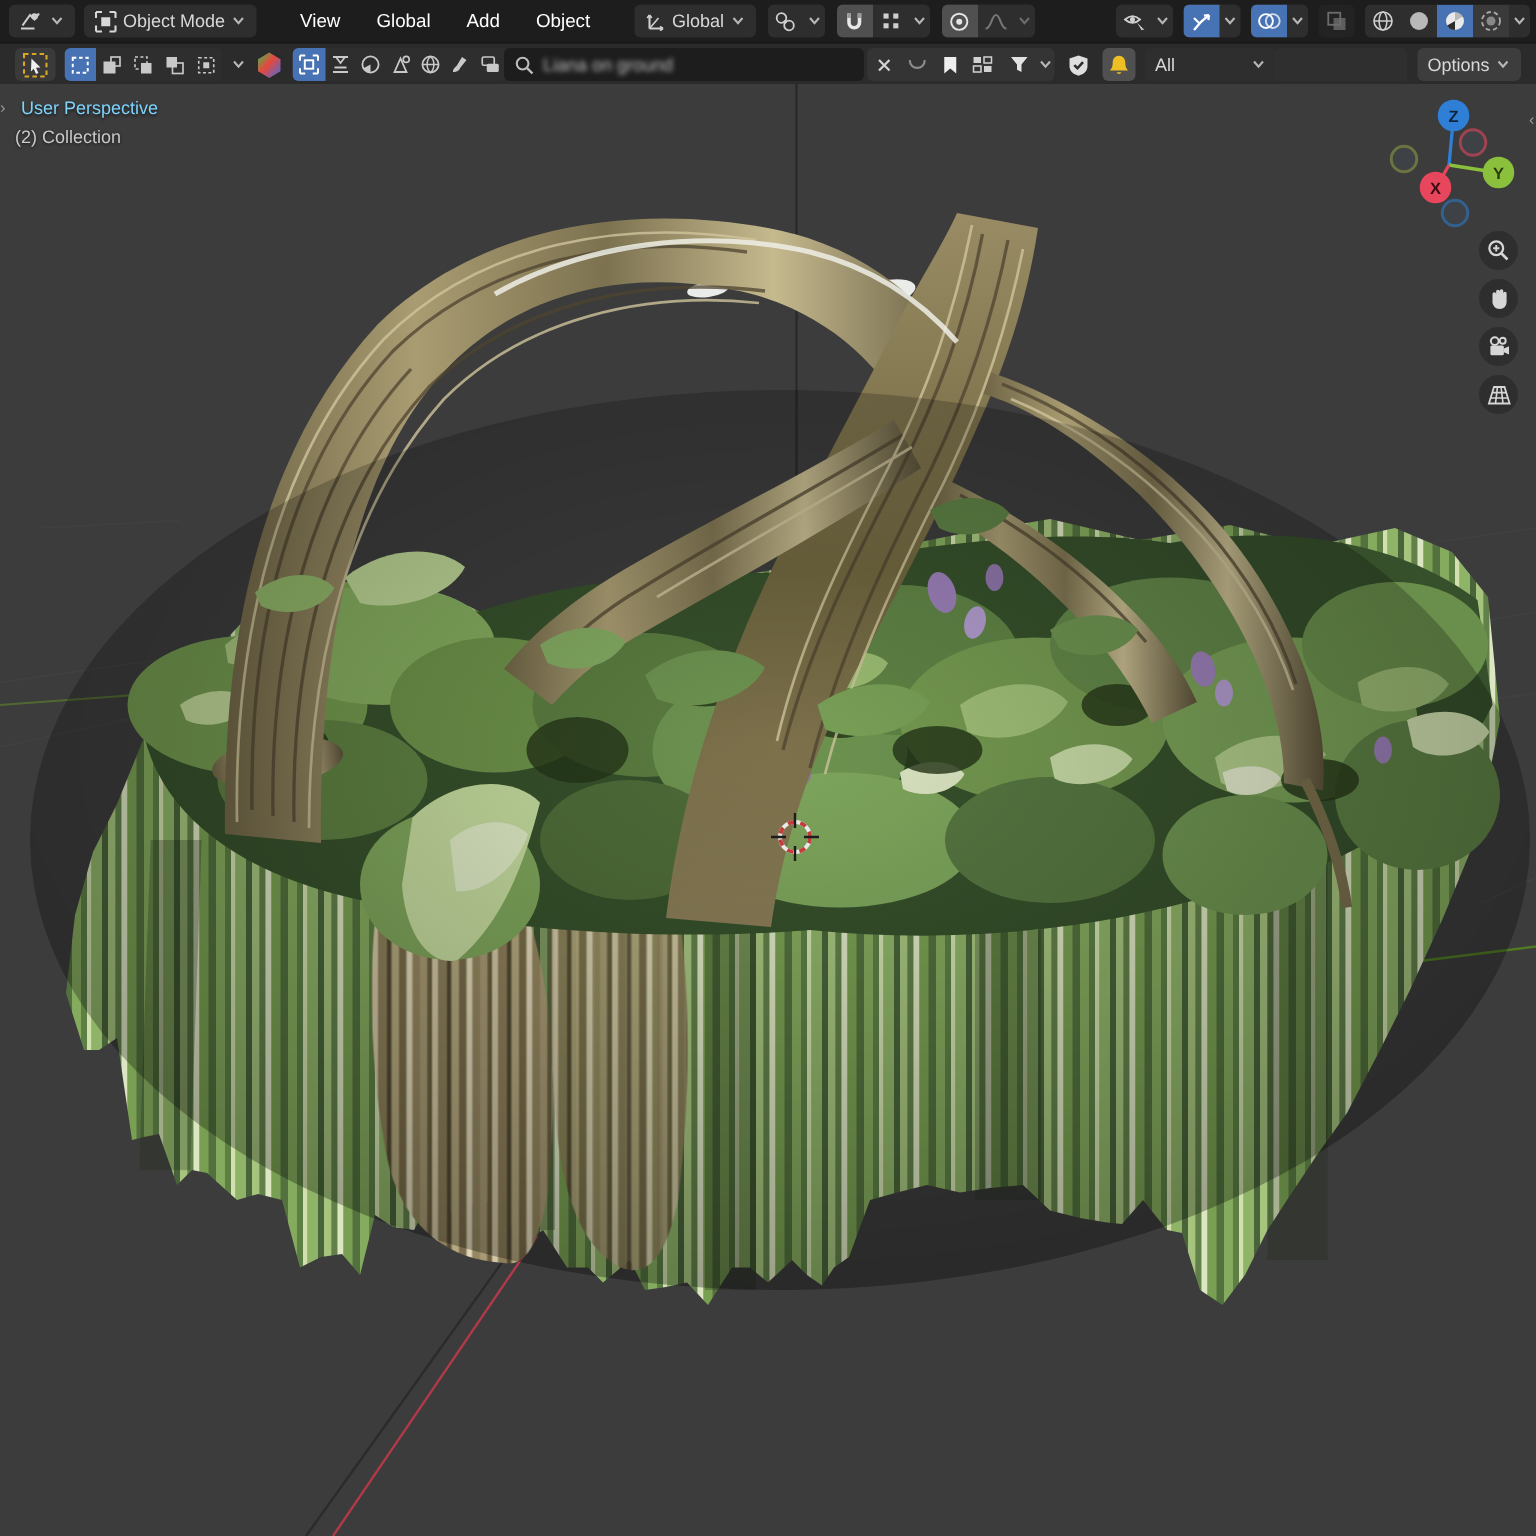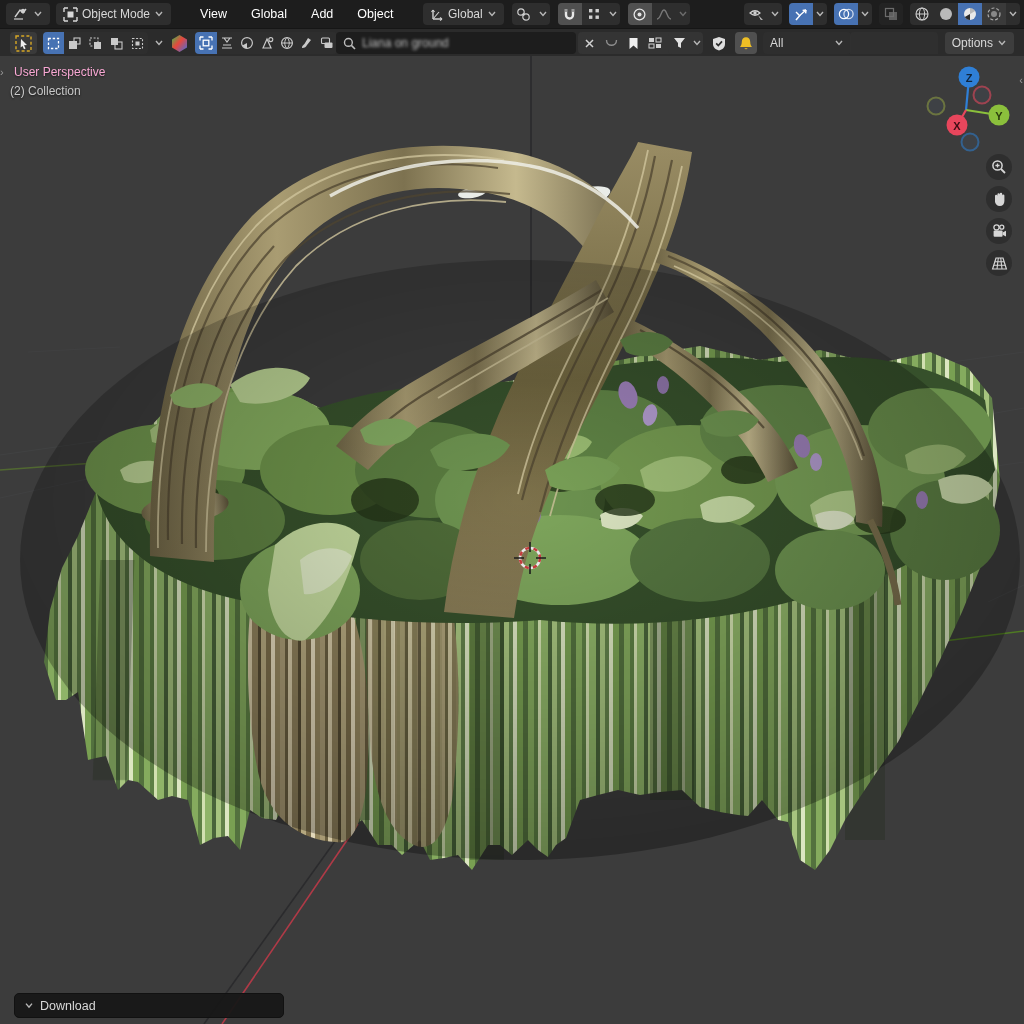--- a/index.html
+++ b/index.html
@@ -12,21 +12,21 @@
   .hbtn { height:22px; display:flex; align-items:center; gap:4px; padding:0 7px;
     background:#2e2e2e; border-radius:4px; color:#d8d8d8; font-size:12px; }
   .menu { color:#ffffff; font-size:12.5px; padding:0 9px; height:22px; display:flex; align-items:center; border-radius:3px;}
   .grp { display:flex; height:22px; background:#2e2e2e; border-radius:4px; overflow:hidden; align-items:center;}
   .gbtn { height:22px; width:24px; display:flex; align-items:center; justify-content:center; }
   .on { background:#4772b3; }
   .lit { background:#505050; }
   .dim { opacity:.45; }
   svg.ic { display:block; }
   .chev { width:10px; height:8px; }
-  .vpText { position:absolute; color:#f9a8d4; font-size:12px; text-shadow:0 1px 2px rgba(0,0,0,.6); z-index:10;}
+  .vpText { position:absolute; color:#7dd3fc; font-size:12px; text-shadow:0 1px 2px rgba(0,0,0,.6); z-index:10;}
   #viewport { position:absolute; left:0; top:56px; width:1024px; height:968px; background:#3c3c3c; }
   #gizmo { position:absolute; right:10px; top:6px; z-index:12; }
   .navbtn { position:absolute; right:12px; width:26px; height:26px; border-radius:50%;
     background:rgba(44,44,44,.85); display:flex; align-items:center; justify-content:center; z-index:12;}
   #dlpanel { position:absolute; left:14px; top:937px; width:270px; height:25px;
     background:rgba(23,23,23,.95); border:1px solid #111; border-radius:5px;
     display:flex; align-items:center; gap:6px; padding:0 9px; color:#d8d8d8; font-size:12.5px; z-index:15;}
   #searchbox { position:absolute; left:336px; top:3px; width:240px; height:22px; background:#1d1d1d;
     border-radius:4px; display:flex; align-items:center; gap:6px; padding:0 7px; }
   #searchbox .q { color:#bdbdbd; font-size:12px; filter:blur(1.7px); }
@@ -677,19 +677,13 @@
       <path d="M11.6 8.4 L15 6.8 V12.4 L11.6 10.8 Z" fill="#d6d6d6"></path>
     </svg>
   </div>
   <div class="navbtn" style="top:194px;">
     <svg class="ic" width="17" height="15" viewBox="0 0 17 15">
       <path d="M5 2 H12 L15.4 13 H1.6 Z" stroke="#d6d6d6" stroke-width="1.2" fill="none"></path>
       <path d="M7.3 2 L6 13 M9.7 2 L11 13 M3.9 5.7 H13.1 M2.9 9.3 H14.1" stroke="#d6d6d6" stroke-width="1.1"></path>
     </svg>
   </div>
 
-  <div id="dlpanel">
-    <svg class="ic chev" viewBox="0 0 10 8">
-        <path d="M2 1.6 L5 5.2 L8 1.6" stroke="#b7b7b7" stroke-width="1.4" fill="none"></path>
-      </svg>
-    <span>Download</span>
-  </div>
 </div>
 
 </body></html>

